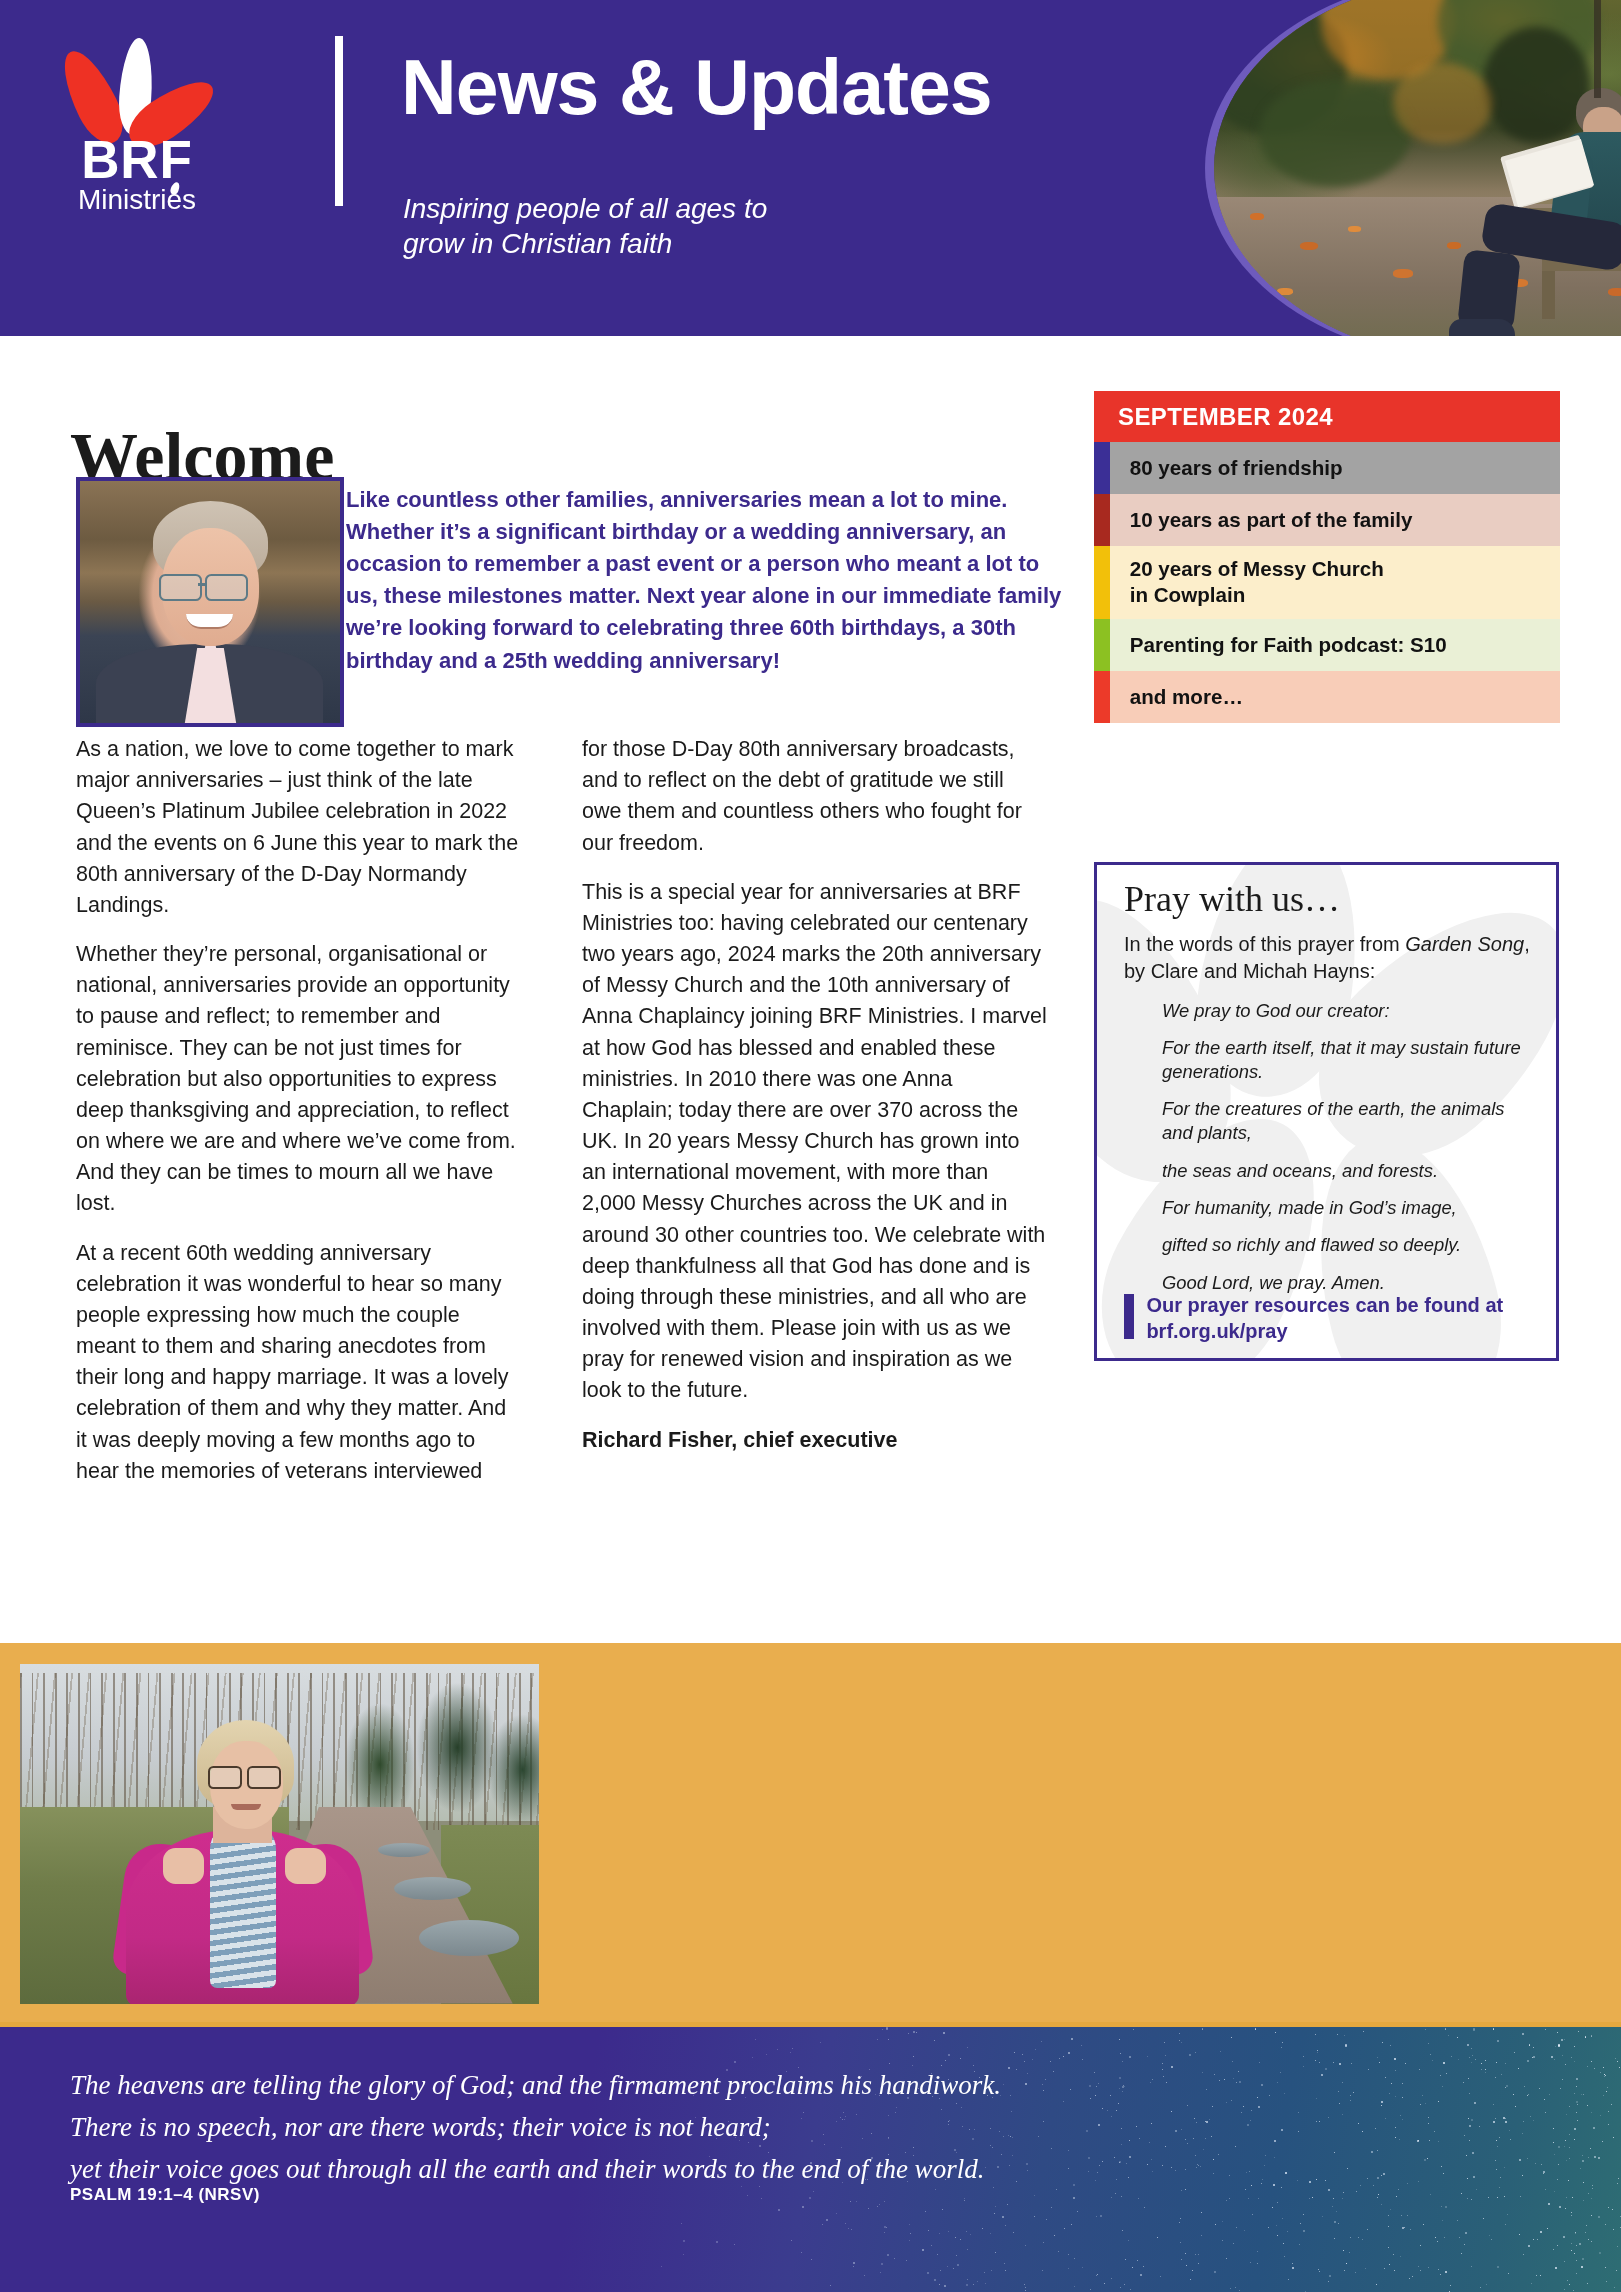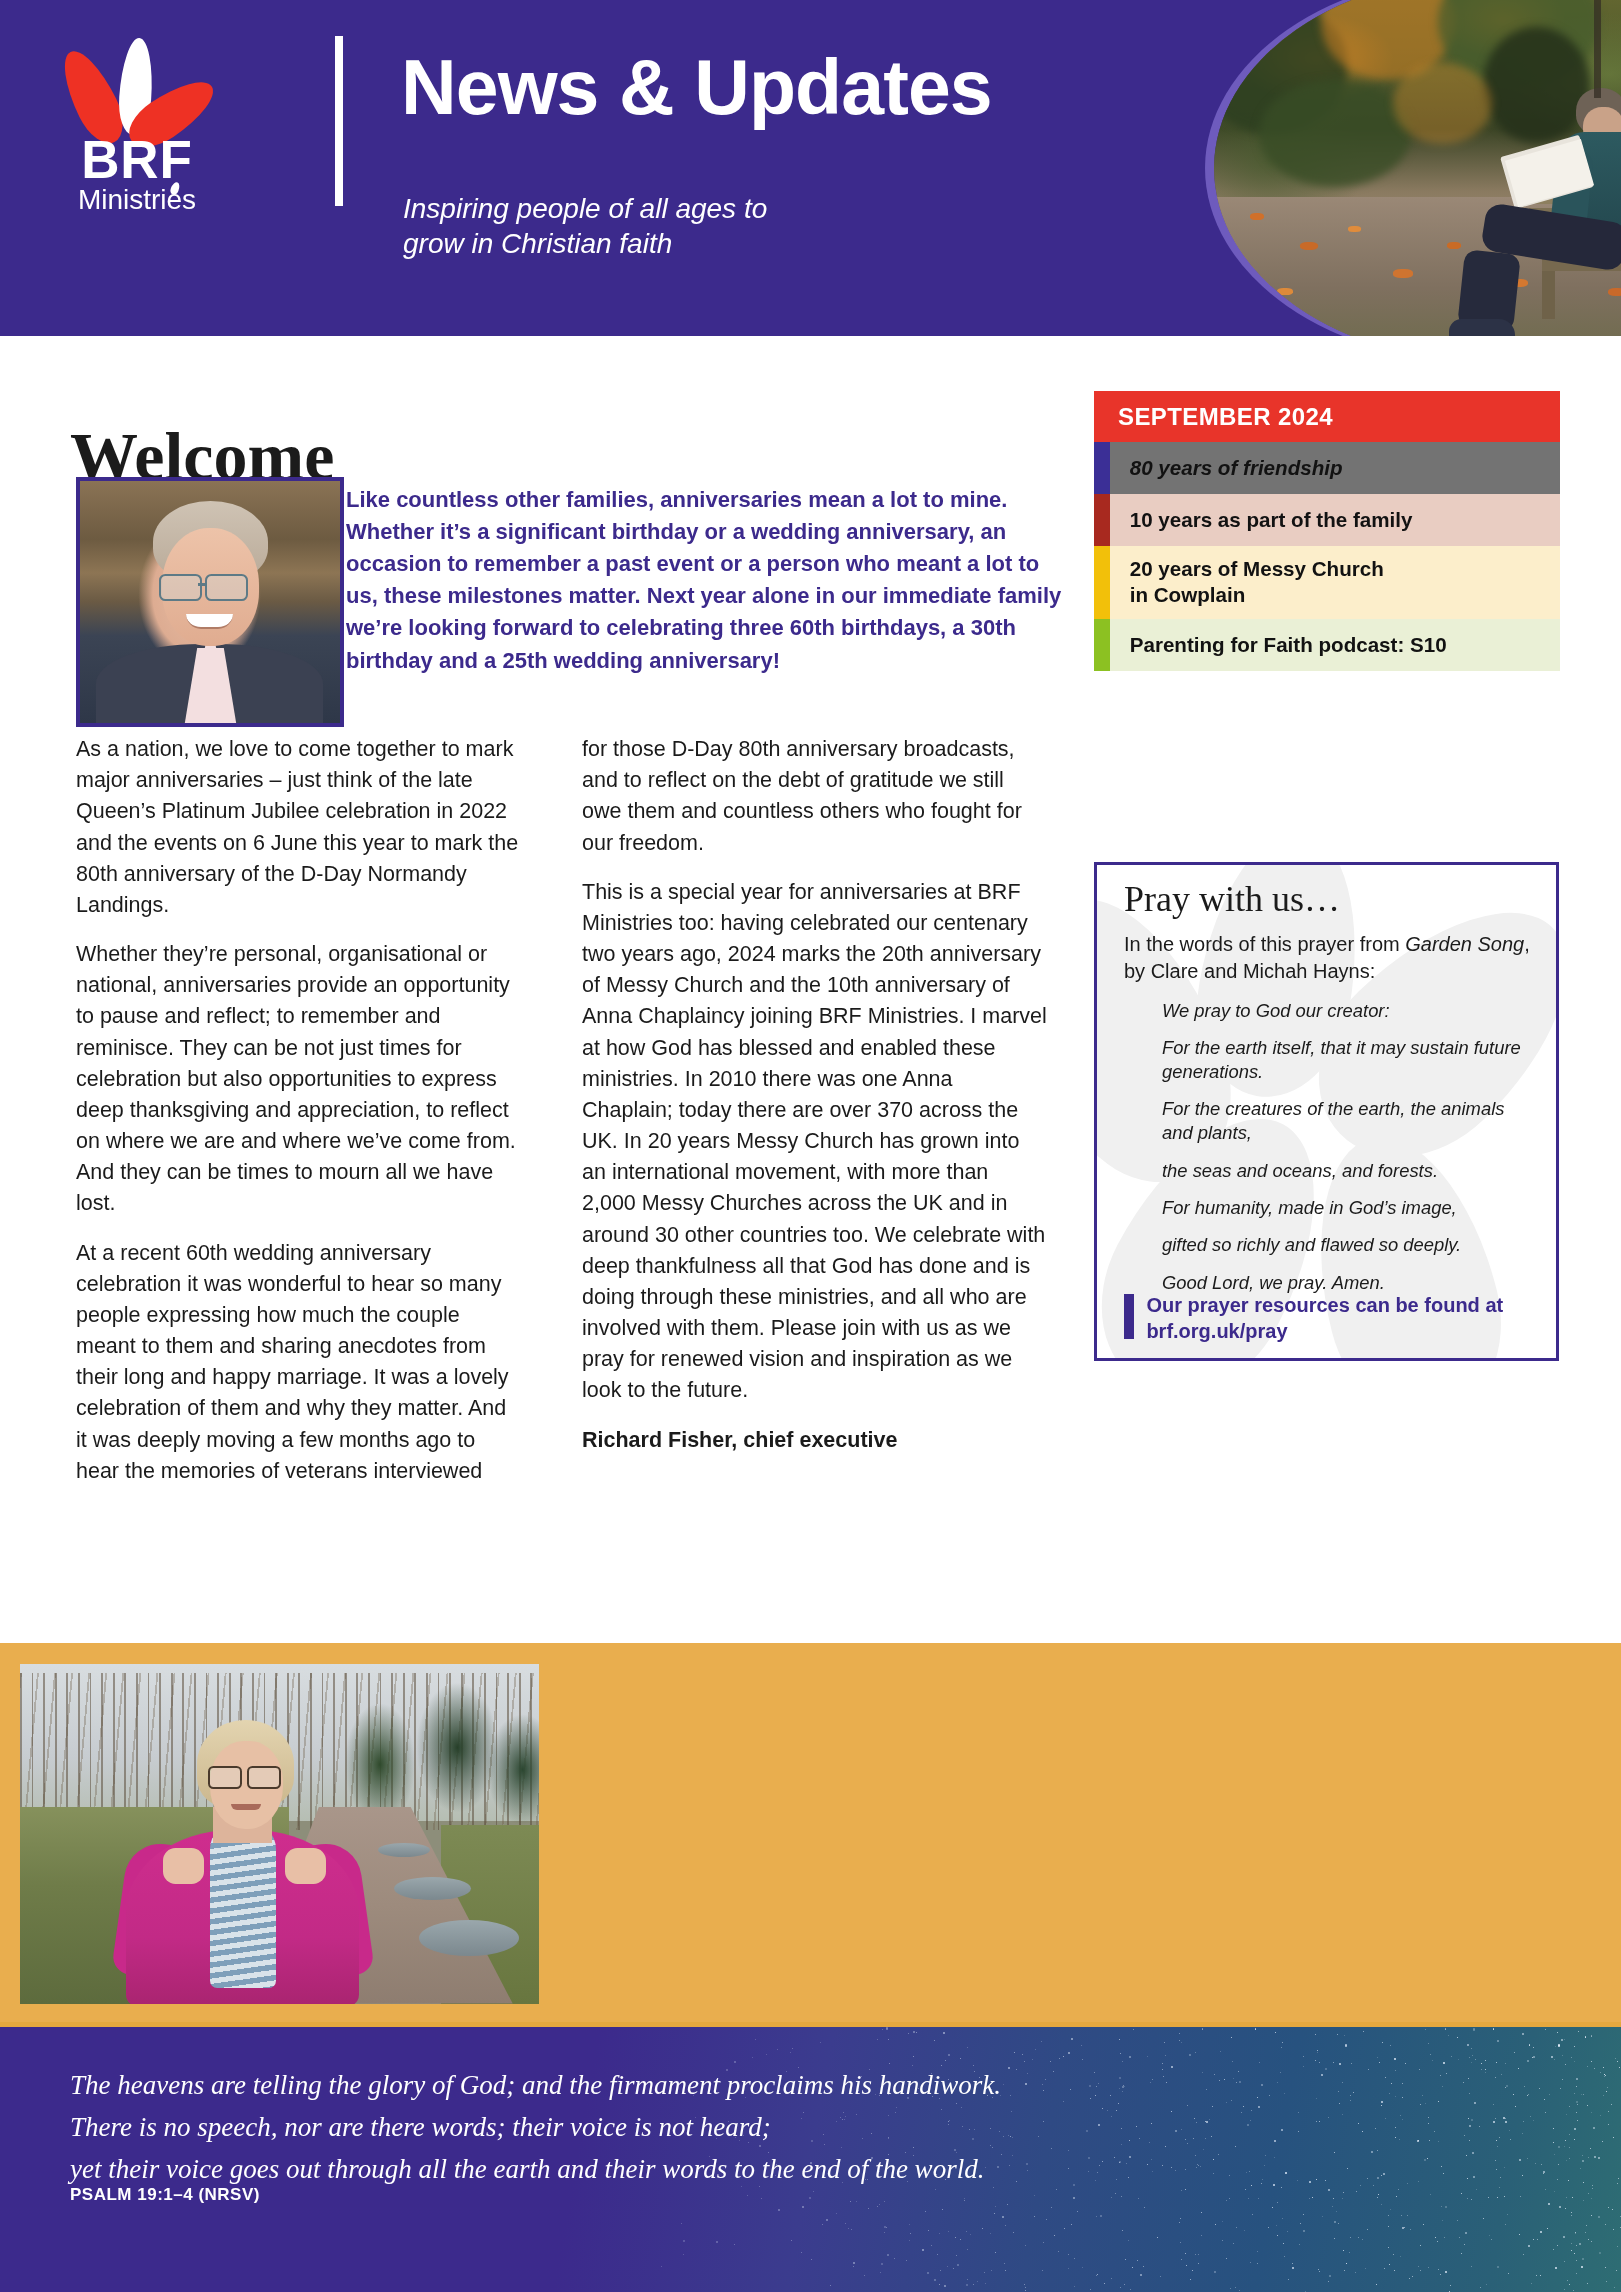--- a/index.html
+++ b/index.html
@@ -258,35 +258,39 @@
 
   <div class="col col-right">
     <p>for those D-Day 80th anniversary broadcasts, and to reflect on the debt of gratitude we still owe them and countless others who fought for our freedom.</p>
     <p>This is a special year for anniversaries at BRF Ministries too: having celebrated our centenary two years ago, 2024 marks the 20th anniversary of Messy Church and the 10th anniversary of Anna Chaplaincy joining BRF Ministries. I marvel at how God has blessed and enabled these ministries. In 2010 there was one Anna Chaplain; today there are over 370 across the UK. In 20 years Messy Church has grown into an international movement, with more than 2,000 Messy Churches across the UK and in around 30 other countries too. We celebrate with deep thankfulness all that God has done and is doing through these ministries, and all who are involved with them. Please join with us as we pray for renewed vision and inspiration as we look to the future.</p>
     <p class="byline">Richard Fisher, chief executive</p>
   </div>
 
   <div class="contents">
     <div class="con-head">SEPTEMBER 2024</div>
     <div id="contents-rows">
-        <div class="con-row" style="background: #737373; font-style: italic;">
+        <div class="con-row" style="background: #a3a3a3;">
           <div class="con-tab" style="background: rgb(59, 47, 150);"></div>
           <div class="con-label">80 years of friendship</div>
         </div>
         <div class="con-row" style="background: rgb(233, 205, 194);">
           <div class="con-tab" style="background: rgb(168, 41, 31);"></div>
           <div class="con-label">10 years as part of the family</div>
         </div>
         <div class="con-row" style="background: rgb(252, 238, 203);">
           <div class="con-tab" style="background: rgb(242, 192, 10);"></div>
           <div class="con-label">20 years of Messy Church<br>in Cowplain</div>
         </div>
         <div class="con-row" style="background: rgb(234, 240, 214);">
           <div class="con-tab" style="background: rgb(140, 193, 34);"></div>
           <div class="con-label">Parenting for Faith podcast: S10</div>
+        </div>
+        <div class="con-row" style="background: rgb(248, 205, 184);">
+          <div class="con-tab" style="background: rgb(236, 58, 41);"></div>
+          <div class="con-label">and more…</div>
         </div>
       </div>
   </div>
 
   <div class="prayer">
     <div class="pray-wm" style="left:-54px;top:27px;width:170px;height:296px;transform:rotate(-22deg);"></div>
     <div class="pray-wm" style="left:107px;top:-36px;width:152px;height:269px;transform:rotate(10deg);"></div>
     <div class="pray-wm" style="left:260px;top:18px;width:179px;height:296px;transform:rotate(46deg);"></div>
     <div class="pray-wm" style="left:27px;top:242px;width:179px;height:296px;transform:rotate(28deg);"></div>
     <div class="pray-wm" style="left:224px;top:269px;width:170px;height:287px;transform:rotate(-14deg);"></div>

